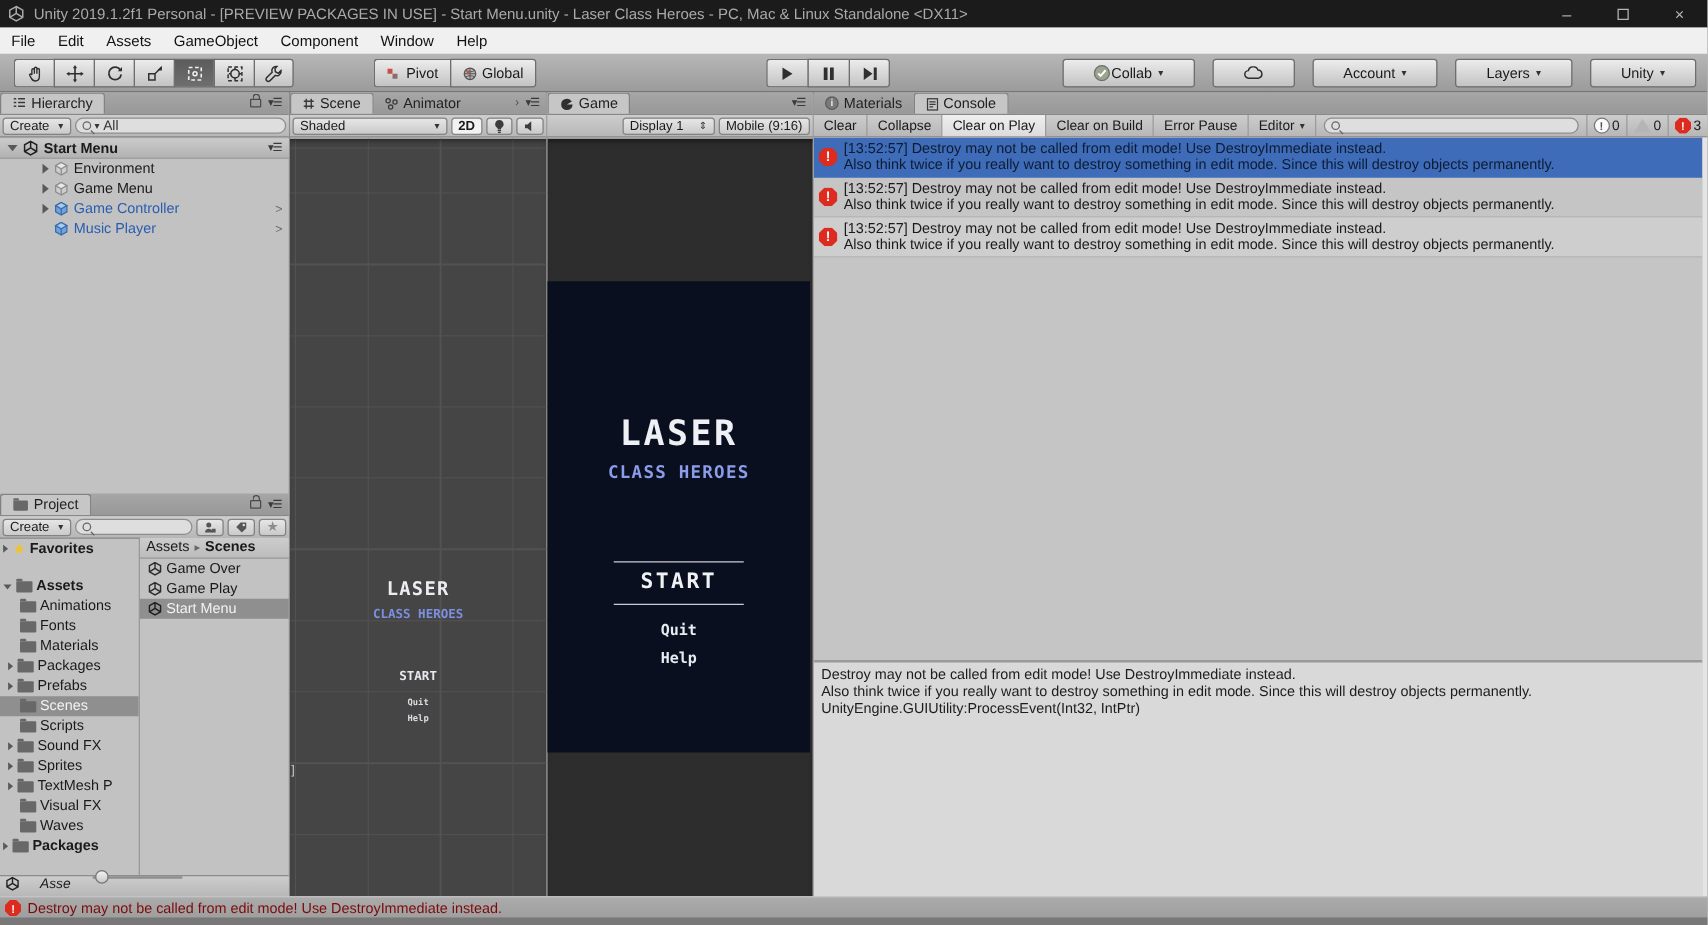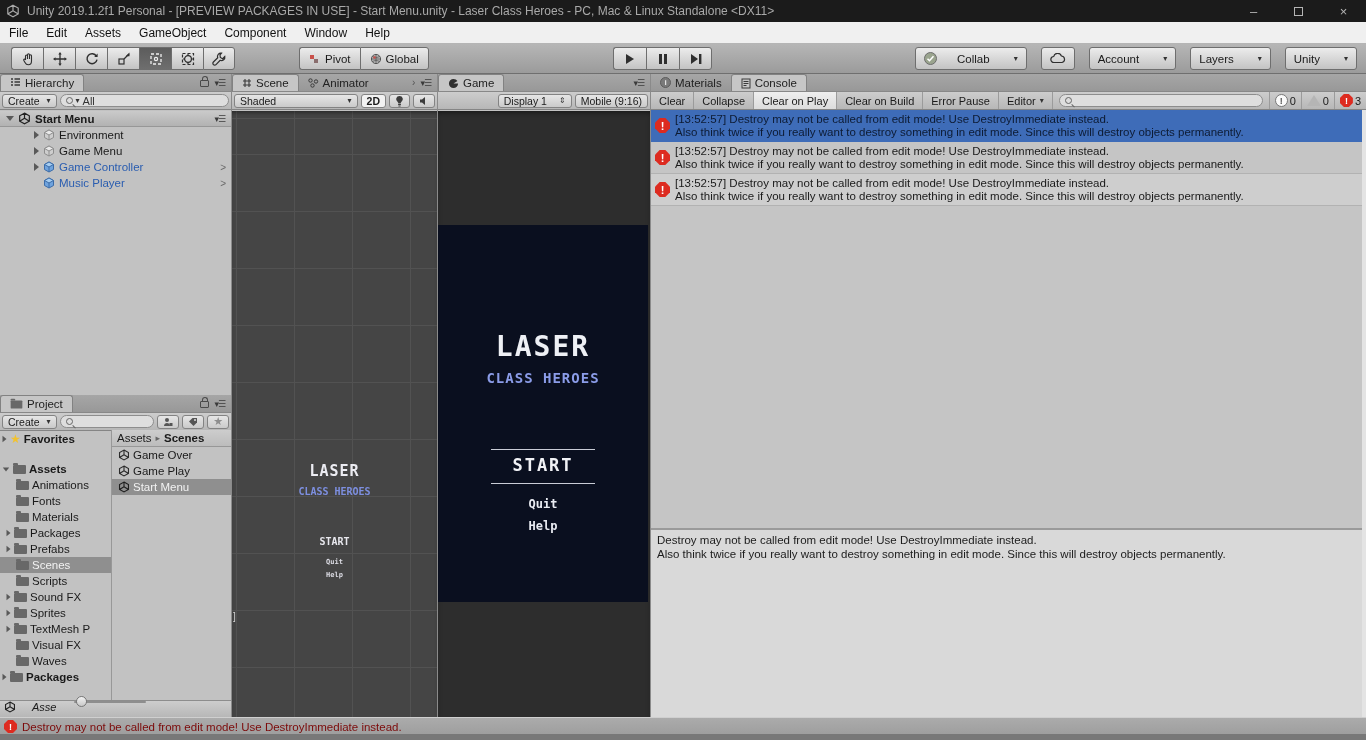--- a/index.html
+++ b/index.html
@@ -33,21 +33,21 @@
   .tb-btn.active svg path, .tb-btn.active svg circle, .tb-btn.active svg rect { stroke:#f0f0f0; }
   .pivot-group { position:absolute; left:265px; top:3px; display:flex; font-size:11.5px;padding-left:34px; }
   .pivot-group .tb-btn { padding:0 9px; gap:4px; }
   .pivot-group .tb-btn:first-child { border-radius:3px 0 0 3px; border-right:none; }
   .pivot-group .tb-btn:last-child { border-radius:0 3px 3px 0; }
   .play-group { position:absolute; left:613px; top:3px; display:flex; }
   .play-group .tb-btn { width:33px; border-right:none; }
   .play-group .tb-btn:first-child { border-radius:3px 0 0 3px; }
   .play-group .tb-btn:last-child { border-right:1px solid #6e6e6e; border-radius:0 3px 3px 0; }
   .tb-right { position:absolute; right:9px; top:3px; display:flex; gap:14px; font-size:11.5px; }
-  .tb-right .tb-btn { border-radius:3px; padding:0 8px; gap:20px; }
+  .tb-right .tb-btn { border-radius:3px; padding:0 24px; gap:1px; }
   .dd-arrow { font-size:8px; color:#333; margin-left:4px; }
 
   
   .panel { position:absolute; background:#c2c2c2; }
   .tabstrip { position:absolute; left:0; top:0; right:0; height:18px;
     background:linear-gradient(#a6a6a6,#989898); display:flex; align-items:flex-end; border-bottom:1px solid #888; }
   .tab { height:17px; display:flex; align-items:center; gap:4px; padding:0 9px; font-size:11.5px; color:#222;
     border-radius:3px 3px 0 0; }
   .tab.active { background:#c6c6c6; border:1px solid #828282; border-bottom:none; }
   .tabstrip .strip-right { margin-left:auto; display:flex; align-items:center; gap:5px; padding:0 6px 3px 0; color:#3c3c3c; }
@@ -668,20 +668,21 @@
         <span class="err-oct">!</span>
         <div class="c-lines">
             <div>[13:52:57] Destroy may not be called from edit mode! Use DestroyImmediate instead.</div>
             <div>Also think twice if you really want to destroy something in edit mode. Since this will destroy objects permanently.</div>
           </div>
       </div>
     </div>
     <div class="c-detail">
       <div>Destroy may not be called from edit mode! Use DestroyImmediate instead.</div>
       <div>Also think twice if you really want to destroy something in edit mode. Since this will destroy objects permanently.</div>
+      <div>UnityEngine.GUIUtility:ProcessEvent(Int32, IntPtr)</div>
     </div>
     <div class="c-scroll"></div>
   </div>
 
   <div class="statusbar">
     <div class="status-row">
       <span class="err-oct small">!</span>
       <span>Destroy may not be called from edit mode! Use DestroyImmediate instead.</span>
     </div>
     <div class="status-grip"></div>

